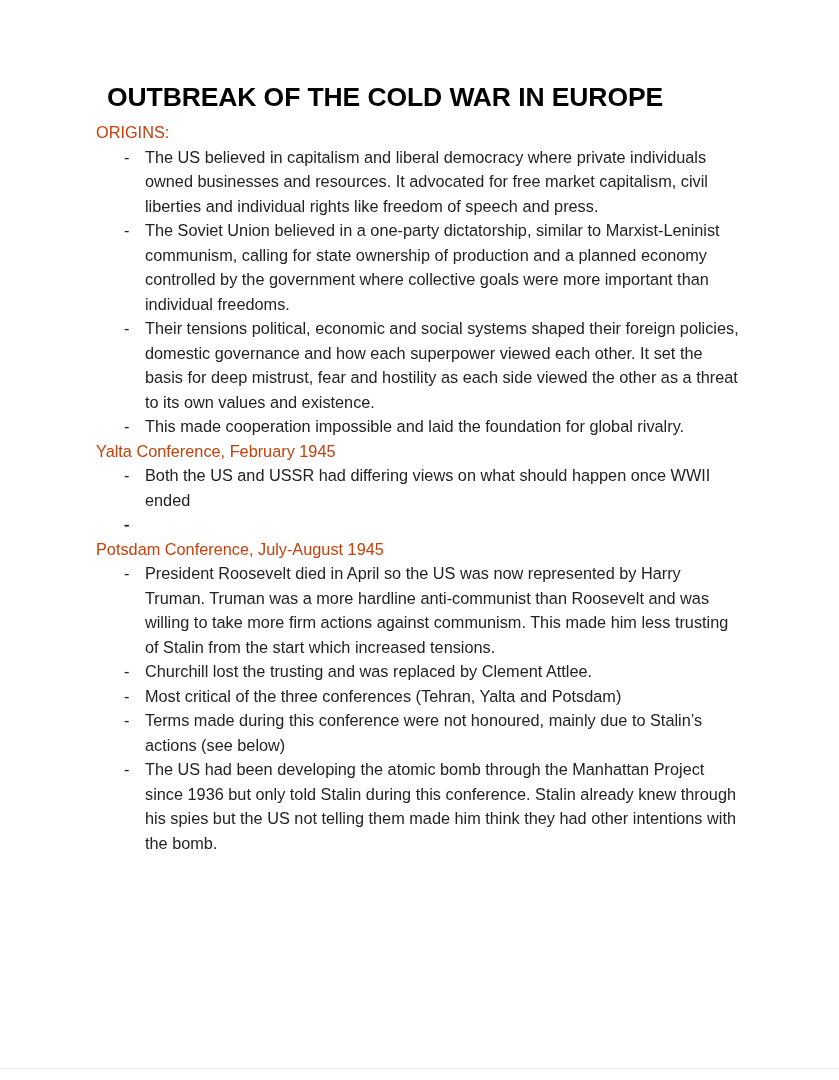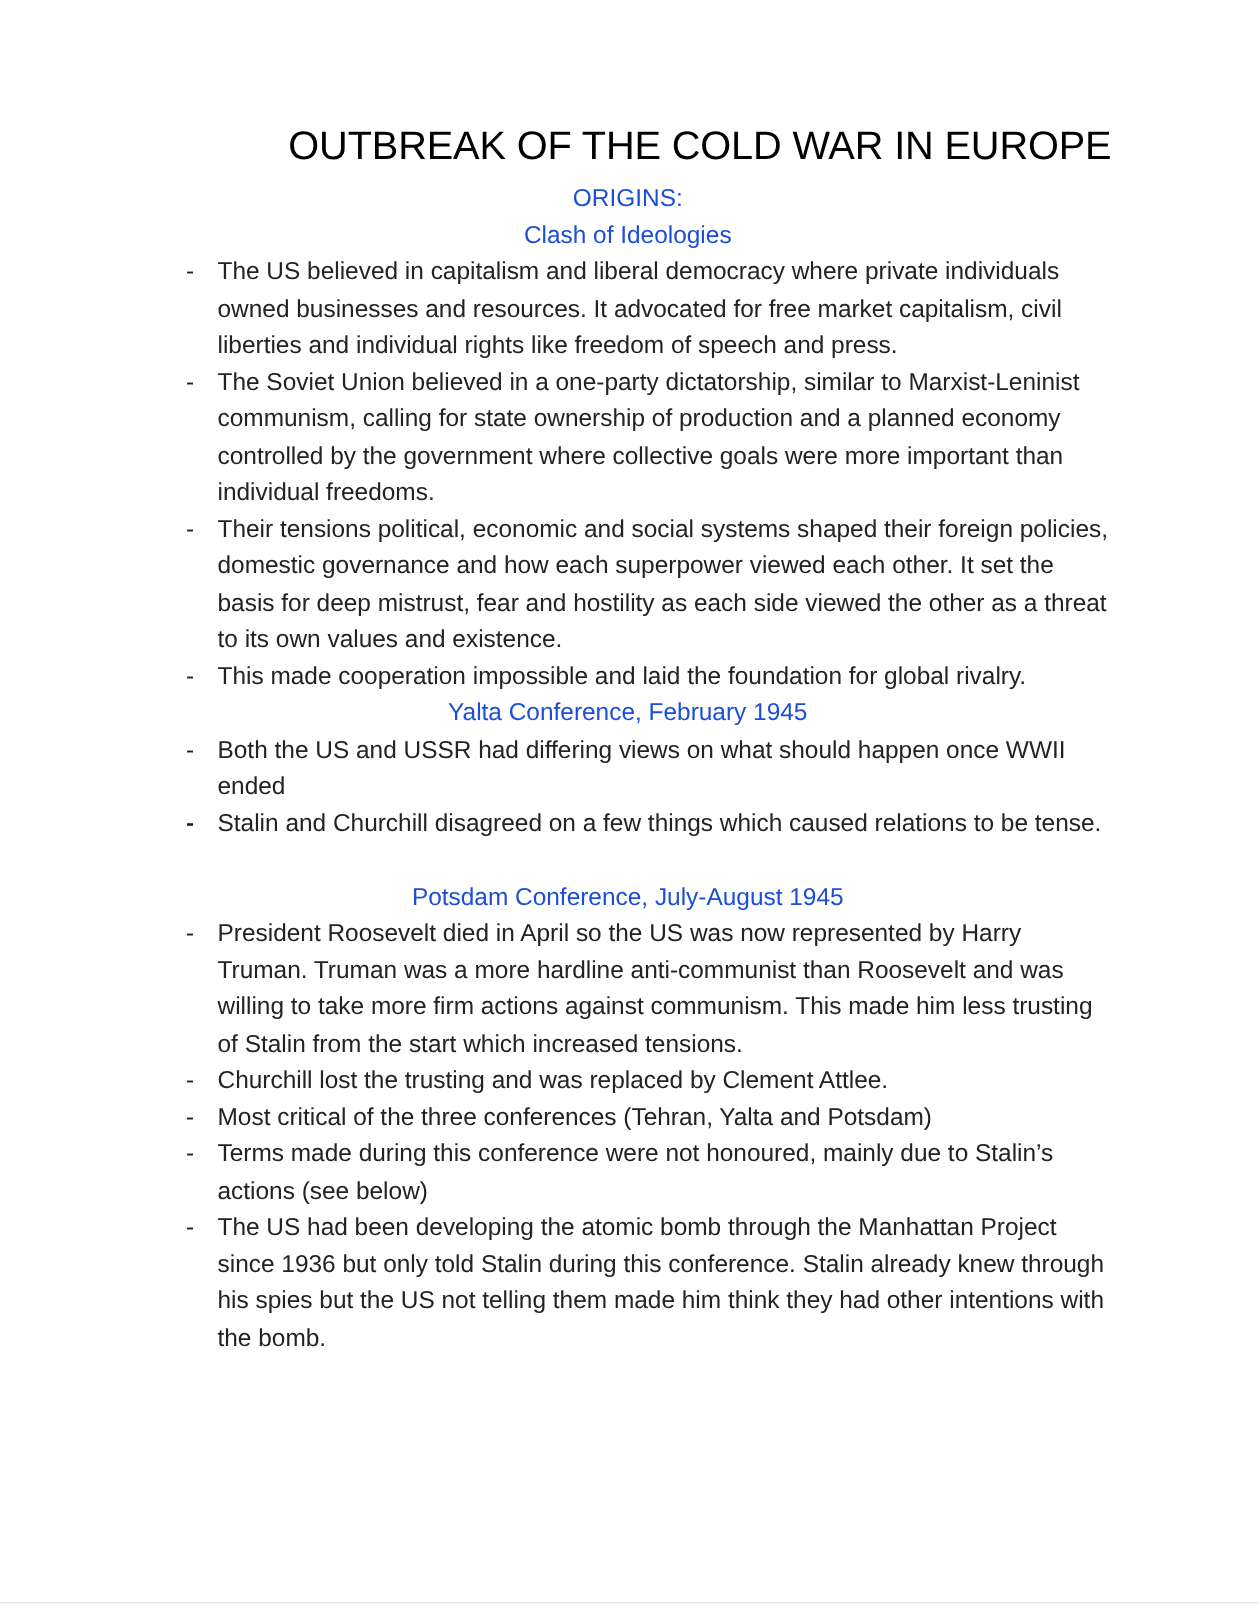--- a/index.html
+++ b/index.html
@@ -29,33 +29,31 @@
     background: #e8e8e8;
   }
   .content {
     position: absolute;
     left: 96px;
     top: 82px;
     width: 645px;
   }
   .doc-title {
     font-size: 26.5px;
-    font-weight: normal;
+    font-weight: bold;
     letter-spacing: -0.1px;
     color: #000000;
-    margin: 0 0 7px 0;
+    margin: 0 0 7px 11px;
     line-height: 1.18;
-    text-align: right;
   }
   .section-head {
     font-size: 16.3px;
     line-height: 24.5px;
-    color: #1d4ed8;
+    color: #c2410c;
     margin: 0;
-    text-align: center;
   }
   .spacer-line {
     height: 24.5px;
   }
   ul.bullets {
     list-style: none;
     margin: 0;
     padding: 0;
   }
   ul.bullets > li {
@@ -76,33 +74,32 @@
   }
 </style>
 </head>
 <body>
 
 <div class="page">
   <div class="content">
     <h1 class="doc-title">OUTBREAK OF THE COLD WAR IN EUROPE</h1>
     <div id="sections">
         <div class="section-head">ORIGINS:</div>
-        <div class="section-head">Clash of Ideologies</div>
         <ul class="bullets">
           <li><span class="dash">-</span><span>The US believed in capitalism and liberal democracy where private individuals owned businesses and resources. It advocated for free market capitalism, civil liberties and individual rights like freedom of speech and press.</span></li>
           <li><span class="dash">-</span><span>The Soviet Union believed in a one-party dictatorship, similar to Marxist-Leninist communism, calling for state ownership of production and a planned economy controlled by the government where collective goals were more important than individual freedoms.</span></li>
           <li><span class="dash">-</span><span>Their tensions political, economic and social systems shaped their foreign policies, domestic governance and how each superpower viewed each other. It set the basis for deep mistrust, fear and hostility as each side viewed the other as a threat to its own values and existence.</span></li>
           <li><span class="dash">-</span><span>This made cooperation impossible and laid the foundation for global rivalry.</span></li>
         </ul>
         <div class="section-head">Yalta Conference, February 1945</div>
         <ul class="bullets">
           <li><span class="dash">-</span><span>Both the US and USSR had differing views on what should happen once WWII ended</span></li>
           <li><span class="dash">-</span></li>
           <li><span class="dash">-</span></li>
-          <li><span class="dash">-</span><span>Stalin and Churchill disagreed on a few things which caused relations to be tense.</span></li>
+          <li><span class="dash">-</span></li>
         </ul>
         <div class="spacer-line"></div>
         <div class="section-head">Potsdam Conference, July-August 1945</div>
         <ul class="bullets">
           <li><span class="dash">-</span><span>President Roosevelt died in April so the US was now represented by Harry Truman. Truman was a more hardline anti-communist than Roosevelt and was willing to take more firm actions against communism. This made him less trusting of Stalin from the start which increased tensions.</span></li>
           <li><span class="dash">-</span><span>Churchill lost the trusting and was replaced by Clement Attlee.</span></li>
           <li><span class="dash">-</span><span>Most critical of the three conferences (Tehran, Yalta and Potsdam)</span></li>
           <li><span class="dash">-</span><span>Terms made during this conference were not honoured, mainly due to Stalin’s actions (see below)</span></li>
           <li><span class="dash">-</span><span>The US had been developing the atomic bomb through the Manhattan Project since 1936 but only told Stalin during this conference. Stalin already knew through his spies but the US not telling them made him think they had other intentions with the bomb.</span></li>
         </ul>

